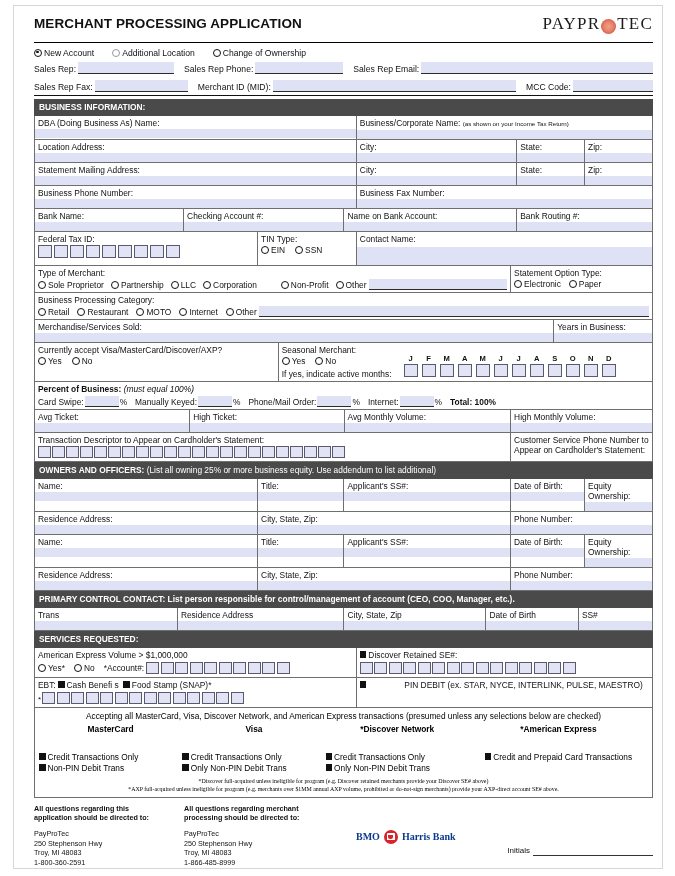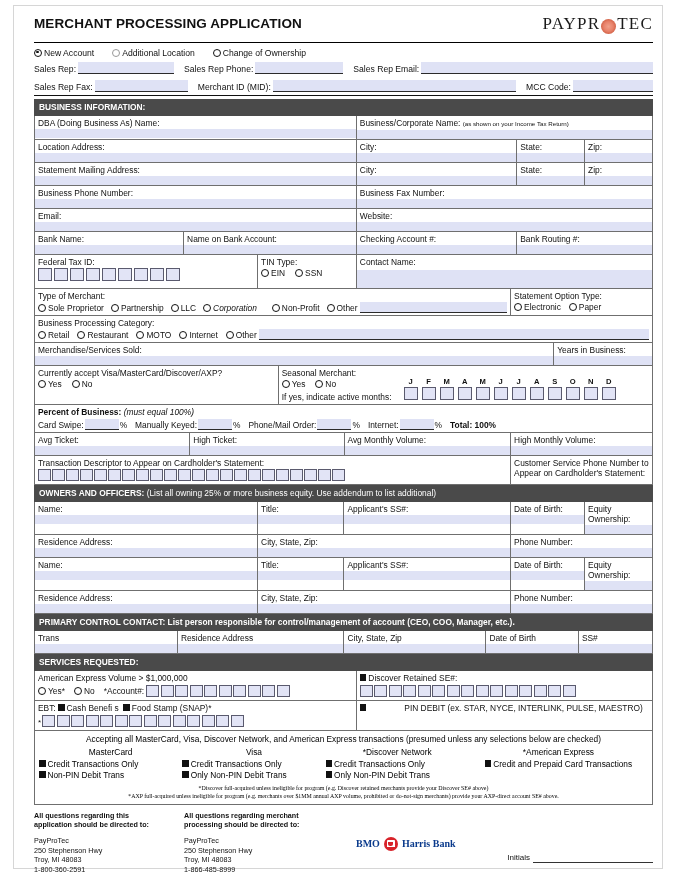--- a/index.html
+++ b/index.html
@@ -61,21 +61,21 @@
        position:relative;top:0px;margin-right:2px;box-sizing:border-box;}
 
   .uline{border-bottom:1px solid #2b2b2b;background:#dfe2f5;height:10px;display:inline-block;
          vertical-align:bottom;}
 
   
   .acc{border:1px solid #6f6f6f;border-top:none;padding:3px 4px 4px 4px;}
   .acc-top{text-align:center;font-size:8.3px;margin-bottom:3px;}
   .acc-cols{display:flex;}
   .acc-col{flex:1;}
-  .acc-h{text-align:center;font-weight:normal;font-size:8.4px;margin-bottom:2px;}
+  .acc-h{text-align:center;font-weight:bold;font-size:8.4px;margin-bottom:18px;}
   .acc-i{font-size:8.3px;line-height:11px;white-space:nowrap;}
   .acc-note{text-align:center;font-size:5.9px;font-family:"Liberation Serif",serif;margin-top:3px;line-height:8px;}
 
   
   .foot{display:flex;margin-top:6px;font-size:7.2px;color:#111;line-height:9.4px;}
   .foot b{font-size:7.2px;}
   .fcol{width:150px;}
   .bmo{display:flex;align-items:center;font-family:"Liberation Serif",serif;
        font-weight:bold;color:#0a3a8c;font-size:10px;}
   .bmo .dot{width:14px;height:14px;border-radius:50%;background:#d8232a;margin:0 4px;
@@ -194,42 +194,32 @@
       <div class="cell" style="width:52%;">
         <span class="cl">Business Phone Number:</span>
         <div class="fillr"></div>
       </div>
       <div class="cell" style="width:48%;">
         <span class="cl">Business Fax Number:</span>
         <div class="fillr"></div>
       </div>
     </div>
 
-    <div class="row">
-      <div class="cell" style="width:52%;">
-        <span class="cl">Email:</span>
-        <div class="fillr"></div>
-      </div>
-      <div class="cell" style="width:48%;">
-        <span class="cl">Website:</span>
-        <div class="fillr"></div>
-      </div>
-    </div>
 
     <div class="row">
       <div class="cell" style="width:24%;">
         <span class="cl">Bank Name:</span>
         <div class="fillr"></div>
       </div>
+      <div class="cell" style="width:26%;">
+        <span class="cl">Checking Account #:</span>
+        <div class="fillr"></div>
+      </div>
       <div class="cell" style="width:28%;">
         <span class="cl">Name on Bank Account:</span>
-        <div class="fillr"></div>
-      </div>
-      <div class="cell" style="width:26%;">
-        <span class="cl">Checking Account #:</span>
         <div class="fillr"></div>
       </div>
       <div class="cell" style="width:22%;">
         <span class="cl">Bank Routing #:</span>
         <div class="fillr"></div>
       </div>
     </div>
 
     <div class="row">
       <div class="cell" style="width:36%;padding-bottom:2px;">
@@ -265,21 +255,21 @@
       <div class="cell" style="width:77%;padding-bottom:2px;">
         <span class="cl">Type of Merchant:</span>
         <div style="display:flex;align-items:center;margin-top:1px;">
           <span class="rad"></span>
           <span style="margin-right:7px;">Sole Proprietor</span>
           <span class="rad"></span>
           <span style="margin-right:7px;">Partnership</span>
           <span class="rad"></span>
           <span style="margin-right:7px;">LLC</span>
           <span class="rad"></span>
-          <span style="margin-right:15px;font-style:italic;">Corporation</span>
+          <span style="margin-right:24px;">Corporation</span>
           <span class="rad"></span>
           <span style="margin-right:7px;">Non-Profit</span>
           <span class="rad"></span>
           <span style="margin-right:2px;">Other</span>
           <span class="uline fl-gap" style="flex:1;"></span>
         </div>
       </div>
       <div class="cell" style="width:23%;padding-bottom:2px;">
         <span class="cl">Statement Option Type:</span>
         <div style="display:flex;align-items:center;margin-top:1px;">

